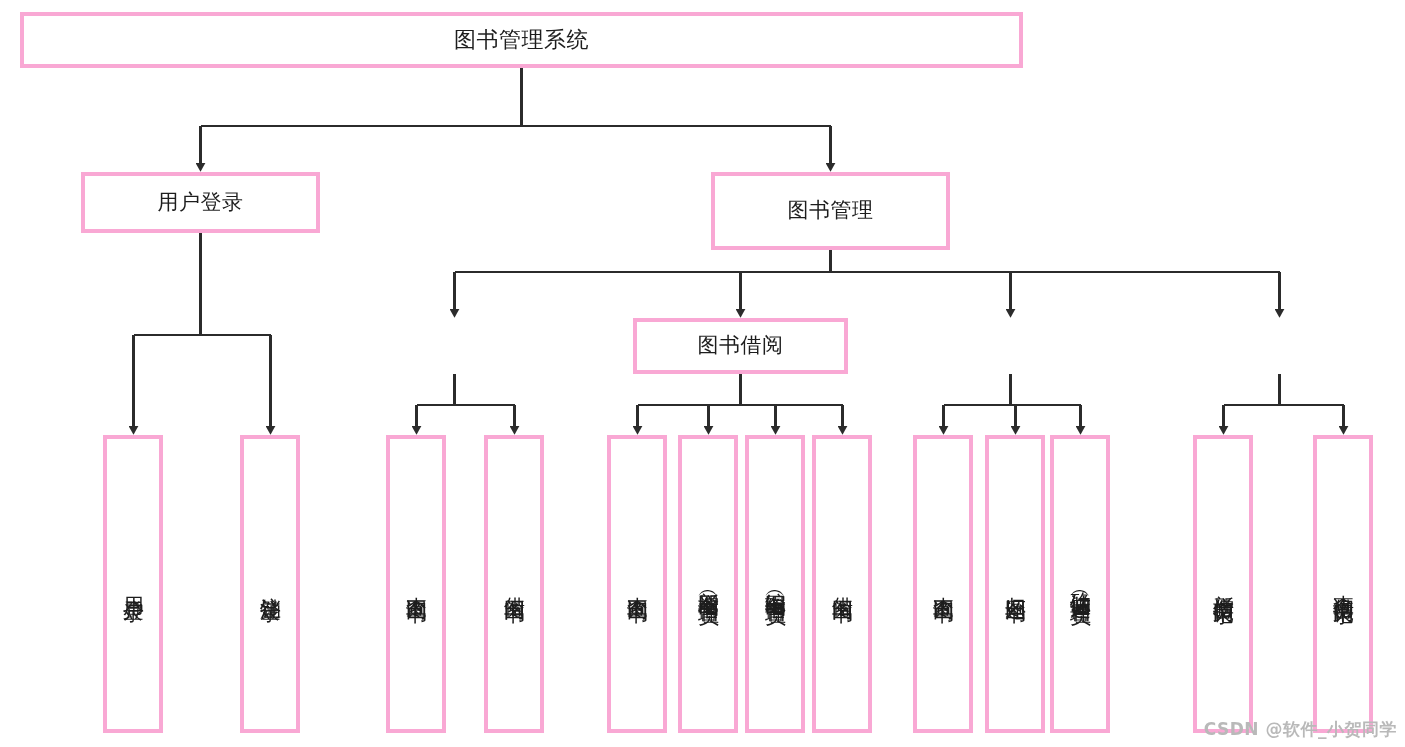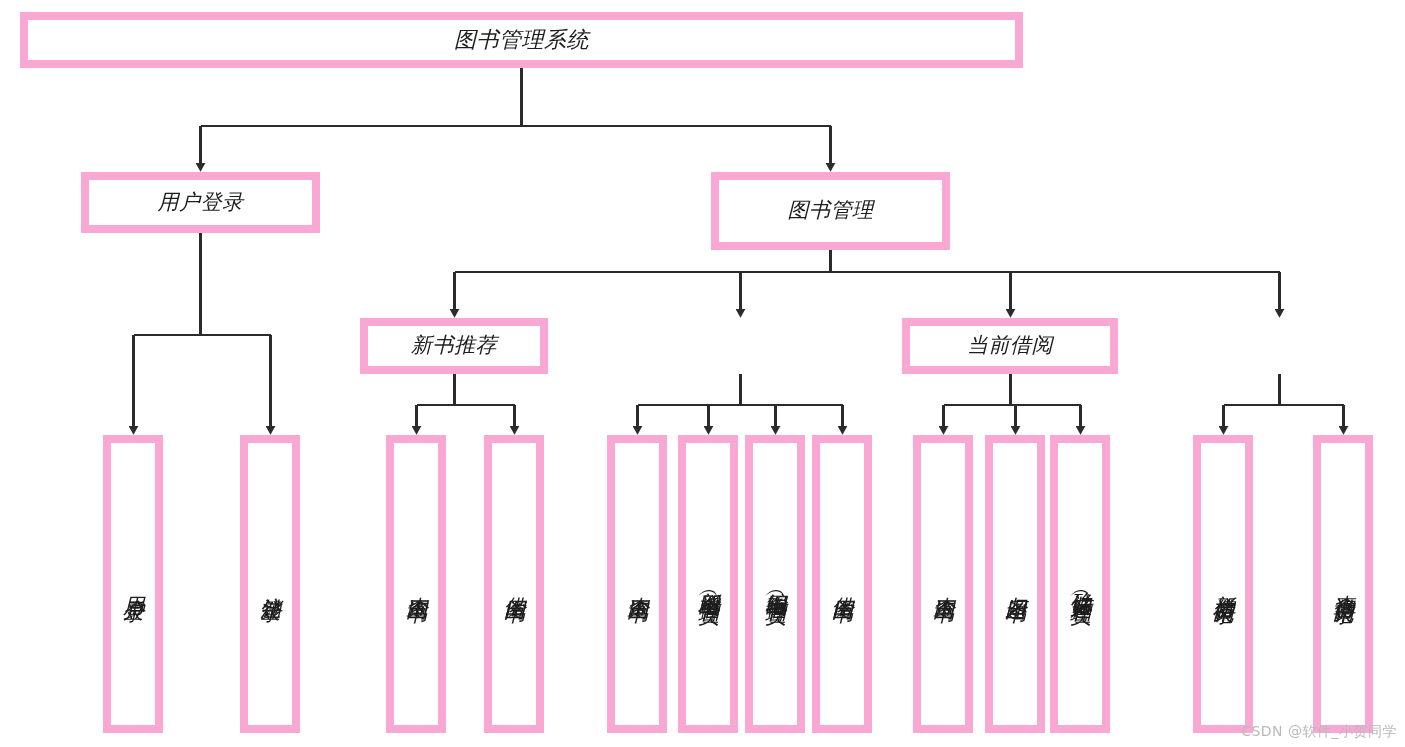--- a/index.html
+++ b/index.html
@@ -23,26 +23,25 @@
     left: 0;
     top: 0;
     width: 1405px;
     height: 747px;
     pointer-events: none;
   }
   .node {
     position: absolute;
     box-sizing: border-box;
     background: #ffffff;
-    border: 8px solid #f9a8d4;
+    border: 4px solid #f9a8d4;
     display: flex;
     align-items: center;
     justify-content: center;
     color: #1d1d1d;
-    font-style: italic;
   }
   .node .label {
     display: block;
     text-align: center;
     line-height: 1.12;
     white-space: nowrap;
   }
   
   .node.horiz .label {
     font-size: 21px;
@@ -61,25 +60,26 @@
     text-orientation: upright;
     font-size: 21px;
     letter-spacing: 2px;
     line-height: 1;
     max-height: 284px;
   }
   #watermark {
     position: absolute;
     right: 8px;
     bottom: 6px;
-    font-size: 14px;
+    font-size: 17px;
     color: #b9b9b9;
     letter-spacing: 0.5px;
     white-space: nowrap;
     user-select: none;
+    font-weight: bold;
   }
 </style>
 </head>
 <body>
 
 <div id="canvas">
 
   <svg id="edges" viewBox="0 0 1405 747" width="1405" height="747" xmlns="http://www.w3.org/2000/svg">
     <defs>
       <marker id="arrow" markerWidth="9" markerHeight="10" refX="1.2" refY="5" orient="auto" markerUnits="userSpaceOnUse">
@@ -136,25 +136,22 @@
     <span class="label">图书管理系统</span>
   </div>
 
   <div class="node horiz" style="left:81px; top:172px; width:239px; height:61px;">
     <span class="label">用户登录</span>
   </div>
   <div class="node horiz" style="left:711px; top:172px; width:239px; height:78px;">
     <span class="label">图书管理</span>
   </div>
 
-  <div class="node horiz" style="left:360px; top:318px; width:188px; height:56px;">
-    <span class="label">新书推荐</span>
-  </div>
-  <div class="node horiz" style="left:902px; top:318px; width:216px; height:56px;">
-    <span class="label">当前借阅</span>
+  <div class="node horiz" style="left:633px; top:318px; width:215px; height:56px;">
+    <span class="label">图书借阅</span>
   </div>
 
   <div class="node vert" style="left:103px; top:435px; width:60px; height:298px;">
     <span class="label">用户登录</span>
   </div>
   <div class="node vert" style="left:240px; top:435px; width:60px; height:298px;">
     <span class="label">注销登录</span>
   </div>
 
   <div class="node vert" style="left:386px; top:435px; width:60px; height:298px;">

